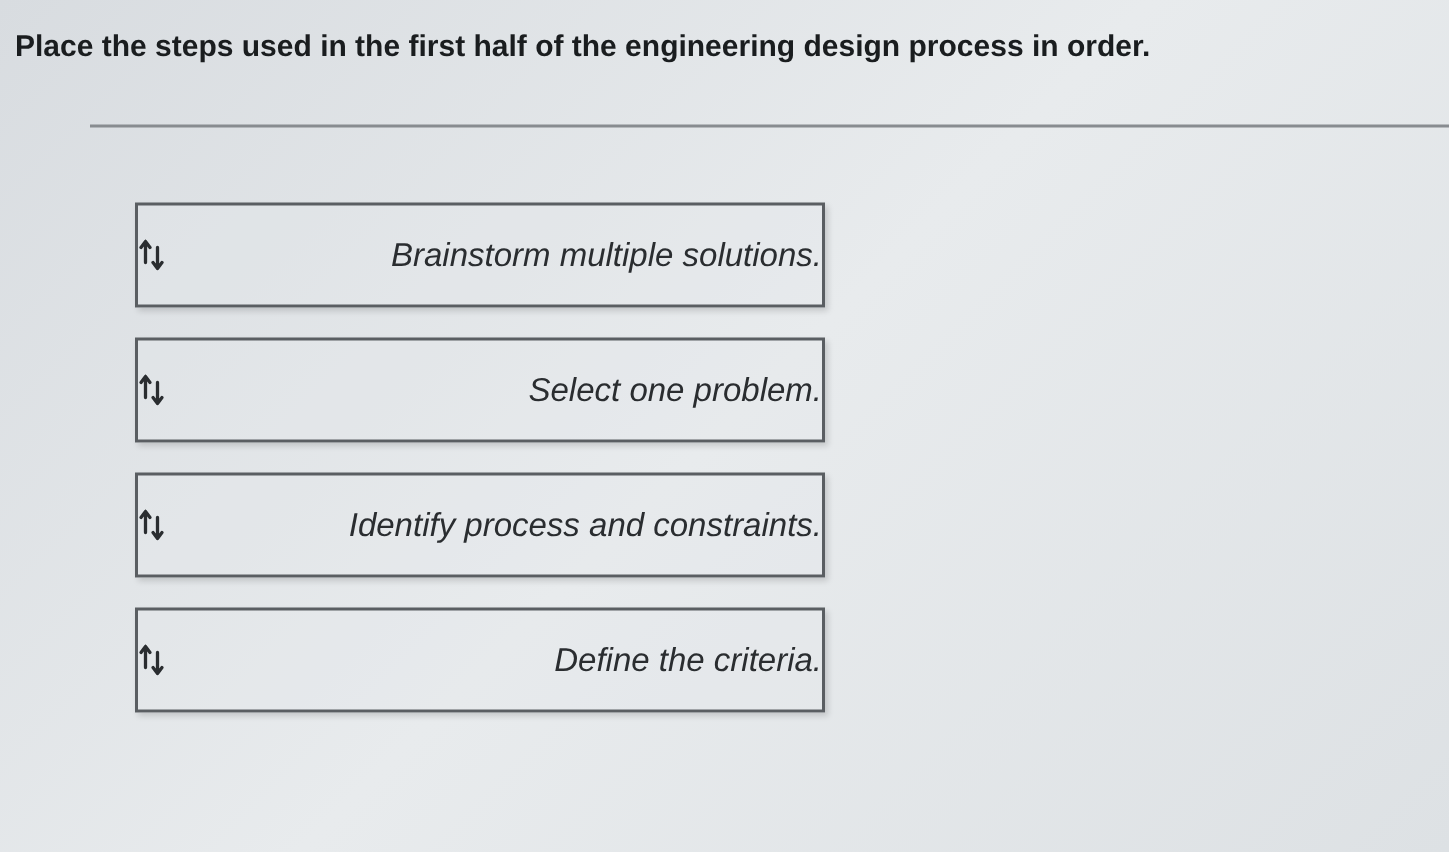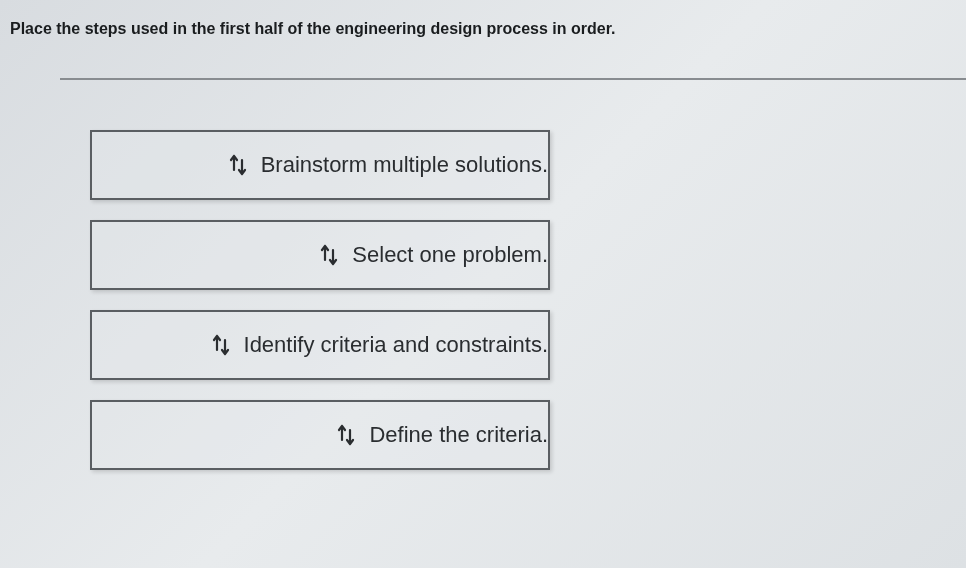--- a/index.html
+++ b/index.html
@@ -9,21 +9,21 @@
     }
     body {
       font-family: Arial, Helvetica, sans-serif;
       background: linear-gradient(135deg, #d8dce0 0%, #e8ebed 50%, #dde1e4 100%);
       width: 966px;
       height: 568px;
       padding: 20px 0 0 0;
       color: #2a2d30;
     }
     .question-title {
-      font-size: 16px;
+      font-size: 20px;
       font-weight: bold;
       padding: 0 10px 40px 10px;
       color: #1a1d1f;
     }
     .divider {
       border: none;
       border-top: 2px solid #888c90;
       margin: 0 0 50px 60px;
     }
     .items-container {
@@ -32,24 +32,25 @@
       flex-direction: column;
       gap: 20px;
     }
     .order-item {
       width: 460px;
       height: 70px;
       border: 2px solid #5a5e62;
       background: rgba(230, 232, 234, 0.3);
       display: flex;
       align-items: center;
-      justify-content: flex-end;
+      justify-content: space-between;
       gap: 14px;
       cursor: grab;
       box-shadow: 2px 2px 4px rgba(0,0,0,0.15);
+      font-style: italic;
     }
     .sort-icon {
       width: 18px;
       height: 22px;
       flex-shrink: 0;
     }
     .item-label {
       font-size: 22px;
       color: #2a2d30;
       font-weight: 500;
@@ -84,21 +85,21 @@
     <span class="item-label">Select one problem.</span>
   </div>
 
   <div class="order-item">
     <span class="sort-icon">
       <svg viewBox="0 0 18 22" width="18" height="22">
         <path d="M5 16 L5 2 M5 2 L2 6 M5 2 L8 6" stroke="#2a2d30" stroke-width="2.2" fill="none" stroke-linecap="round" stroke-linejoin="round"></path>
         <path d="M13 6 L13 20 M13 20 L10 16 M13 20 L16 16" stroke="#2a2d30" stroke-width="2.2" fill="none" stroke-linecap="round" stroke-linejoin="round"></path>
       </svg>
     </span>
-    <span class="item-label">Identify criteria and constraints.</span>
+    <span class="item-label">Identify process and constraints.</span>
   </div>
 
   <div class="order-item">
     <span class="sort-icon">
       <svg viewBox="0 0 18 22" width="18" height="22">
         <path d="M5 16 L5 2 M5 2 L2 6 M5 2 L8 6" stroke="#2a2d30" stroke-width="2.2" fill="none" stroke-linecap="round" stroke-linejoin="round"></path>
         <path d="M13 6 L13 20 M13 20 L10 16 M13 20 L16 16" stroke="#2a2d30" stroke-width="2.2" fill="none" stroke-linecap="round" stroke-linejoin="round"></path>
       </svg>
     </span>
     <span class="item-label">Define the criteria.</span>

